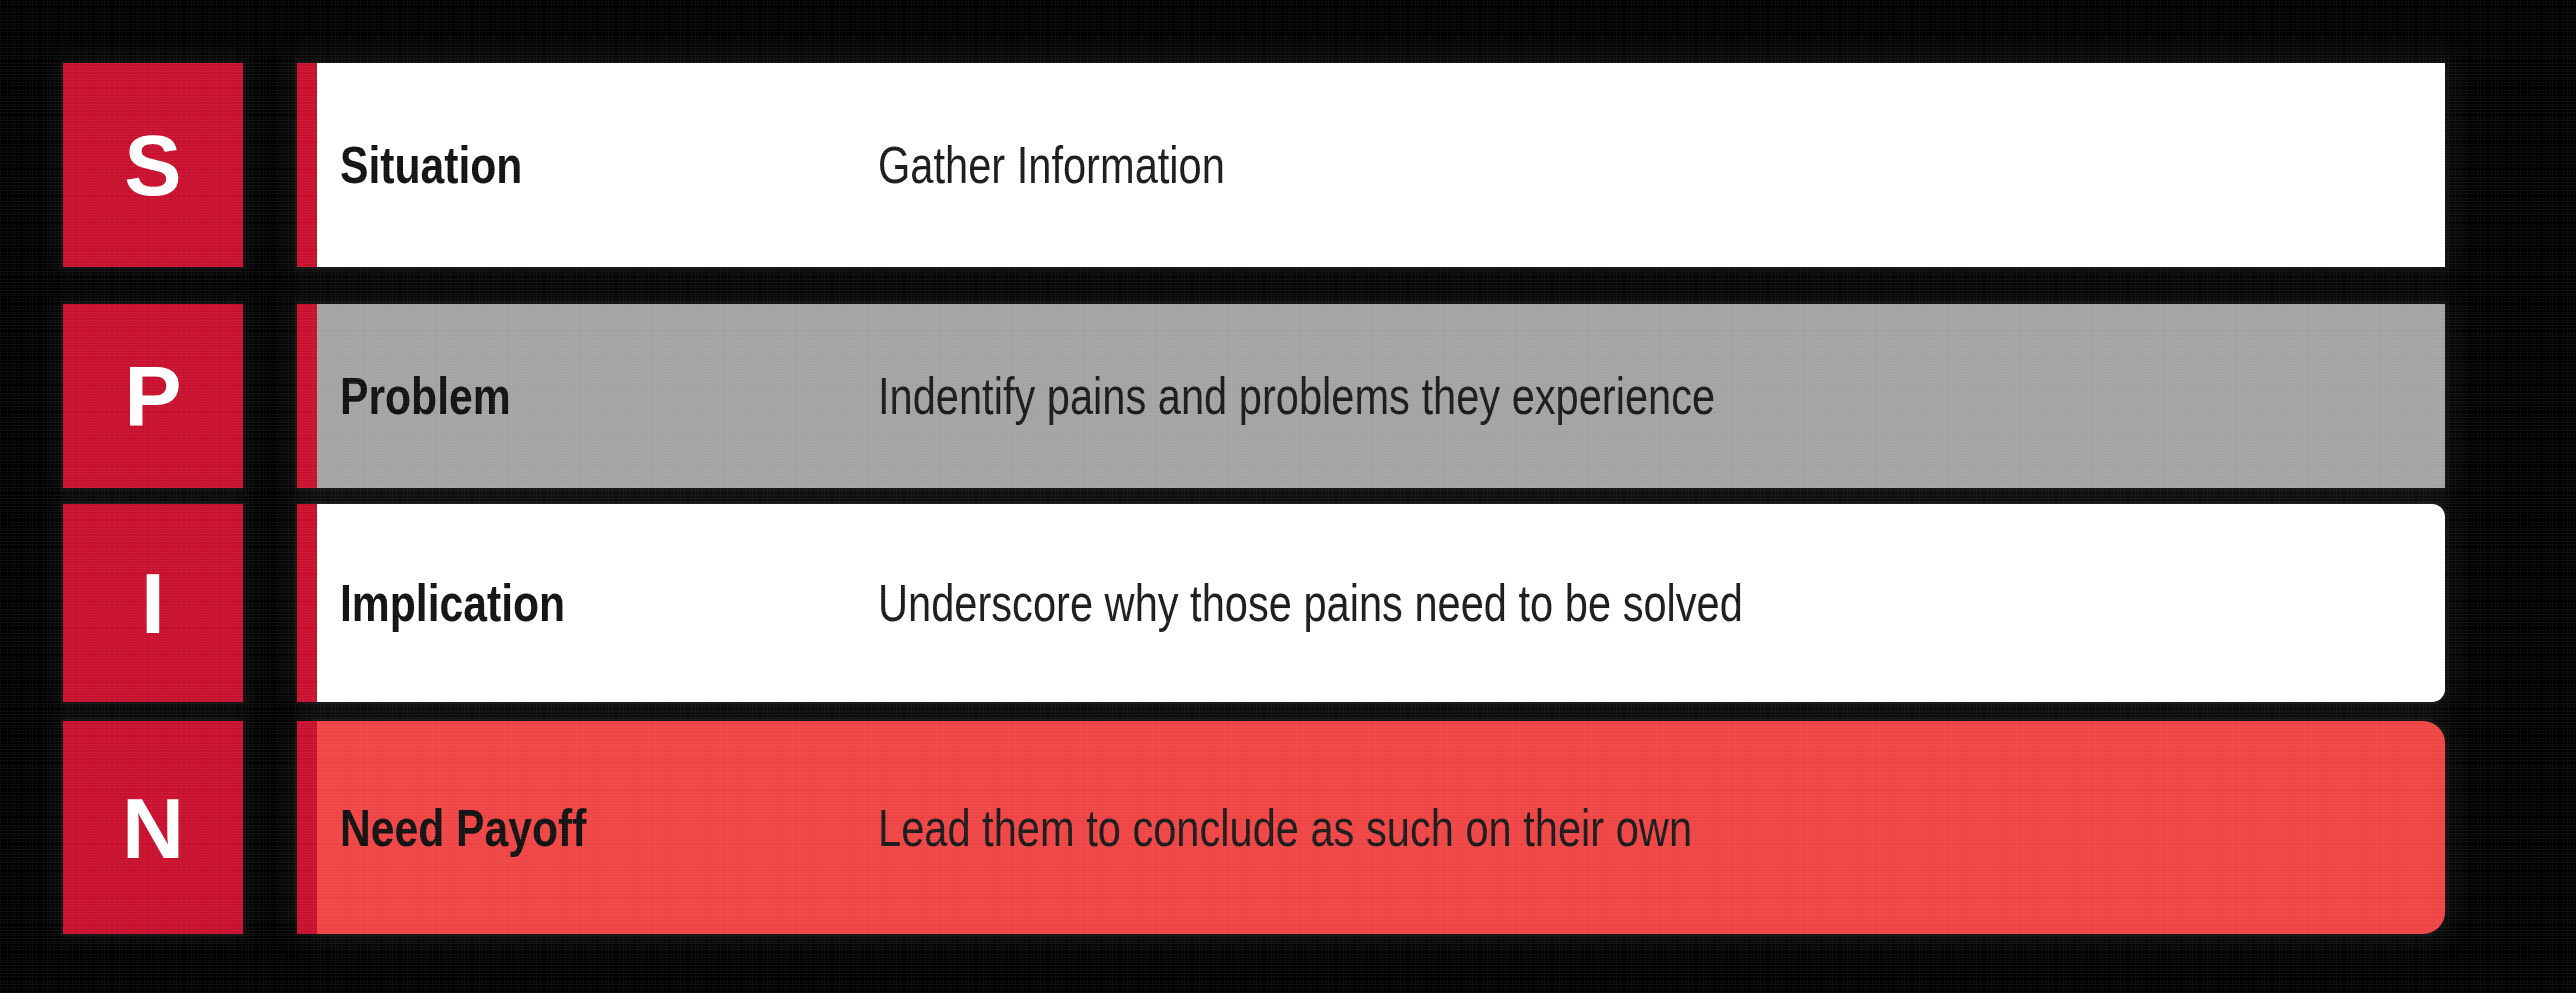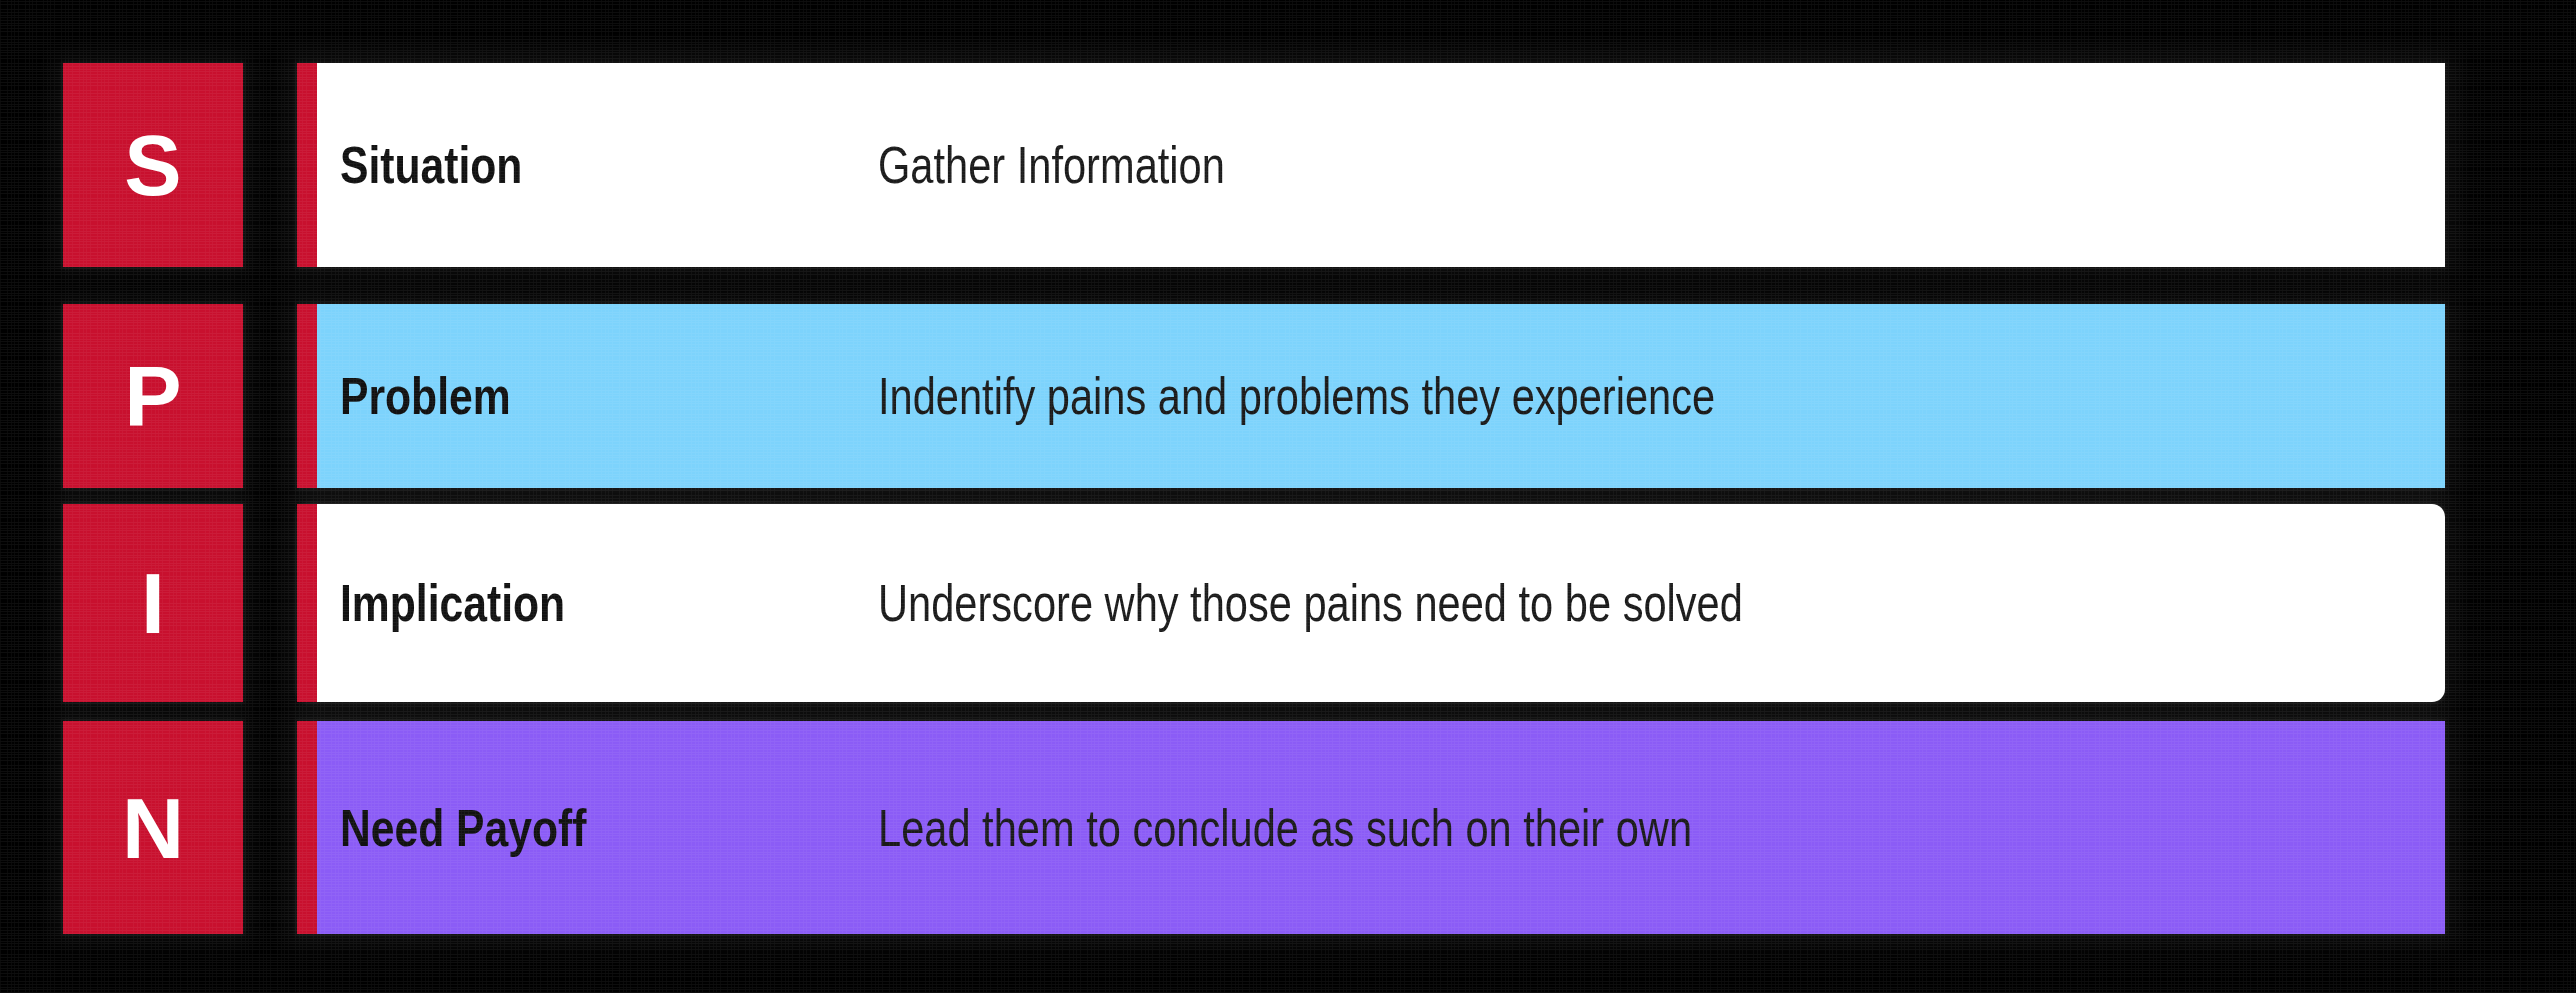--- a/index.html
+++ b/index.html
@@ -131,21 +131,21 @@
       <span class="panel-stripe" style="background: rgb(200, 16, 46);"></span>
       <span class="panel-title" style="color: rgb(17, 17, 17);">Situation</span>
       <span class="panel-desc">Gather Information</span>
     </div>
   </div>
 
   <div class="spin-row" id="row-1">
     <div class="letter-tile" style="background: rgb(200, 16, 46);">
       <span class="letter" style="color: rgb(255, 255, 255);">P</span>
     </div>
-    <div class="info-panel" style="background: #7dd3fc;">
+    <div class="info-panel" style="background: #a3a3a3;">
       <span class="panel-stripe" style="background: rgb(200, 16, 46);"></span>
       <span class="panel-title" style="color: rgb(17, 17, 17);">Problem</span>
       <span class="panel-desc">Indentify pains and problems they experience</span>
     </div>
   </div>
 
   <div class="spin-row" id="row-2">
     <div class="letter-tile" style="background: rgb(200, 16, 46);">
       <span class="letter" style="color: rgb(255, 255, 255);">I</span>
     </div>
@@ -153,21 +153,21 @@
       <span class="panel-stripe" style="background: rgb(200, 16, 46);"></span>
       <span class="panel-title" style="color: rgb(17, 17, 17);">Implication</span>
       <span class="panel-desc">Underscore why those pains need to be solved</span>
     </div>
   </div>
 
   <div class="spin-row" id="row-3">
     <div class="letter-tile" style="background: rgb(200, 16, 46);">
       <span class="letter" style="color: rgb(255, 255, 255);">N</span>
     </div>
-    <div class="info-panel" style="background: #8b5cf6;">
+    <div class="info-panel" style="background: #ef4444; border-radius: 22px;">
       <span class="panel-stripe" style="background: rgb(200, 16, 46);"></span>
       <span class="panel-title" style="color: rgb(17, 17, 17);">Need Payoff</span>
       <span class="panel-desc">Lead them to conclude as such on their own</span>
     </div>
   </div>
 
   <div id="grain-overlay"></div>
 </div>
 
 

